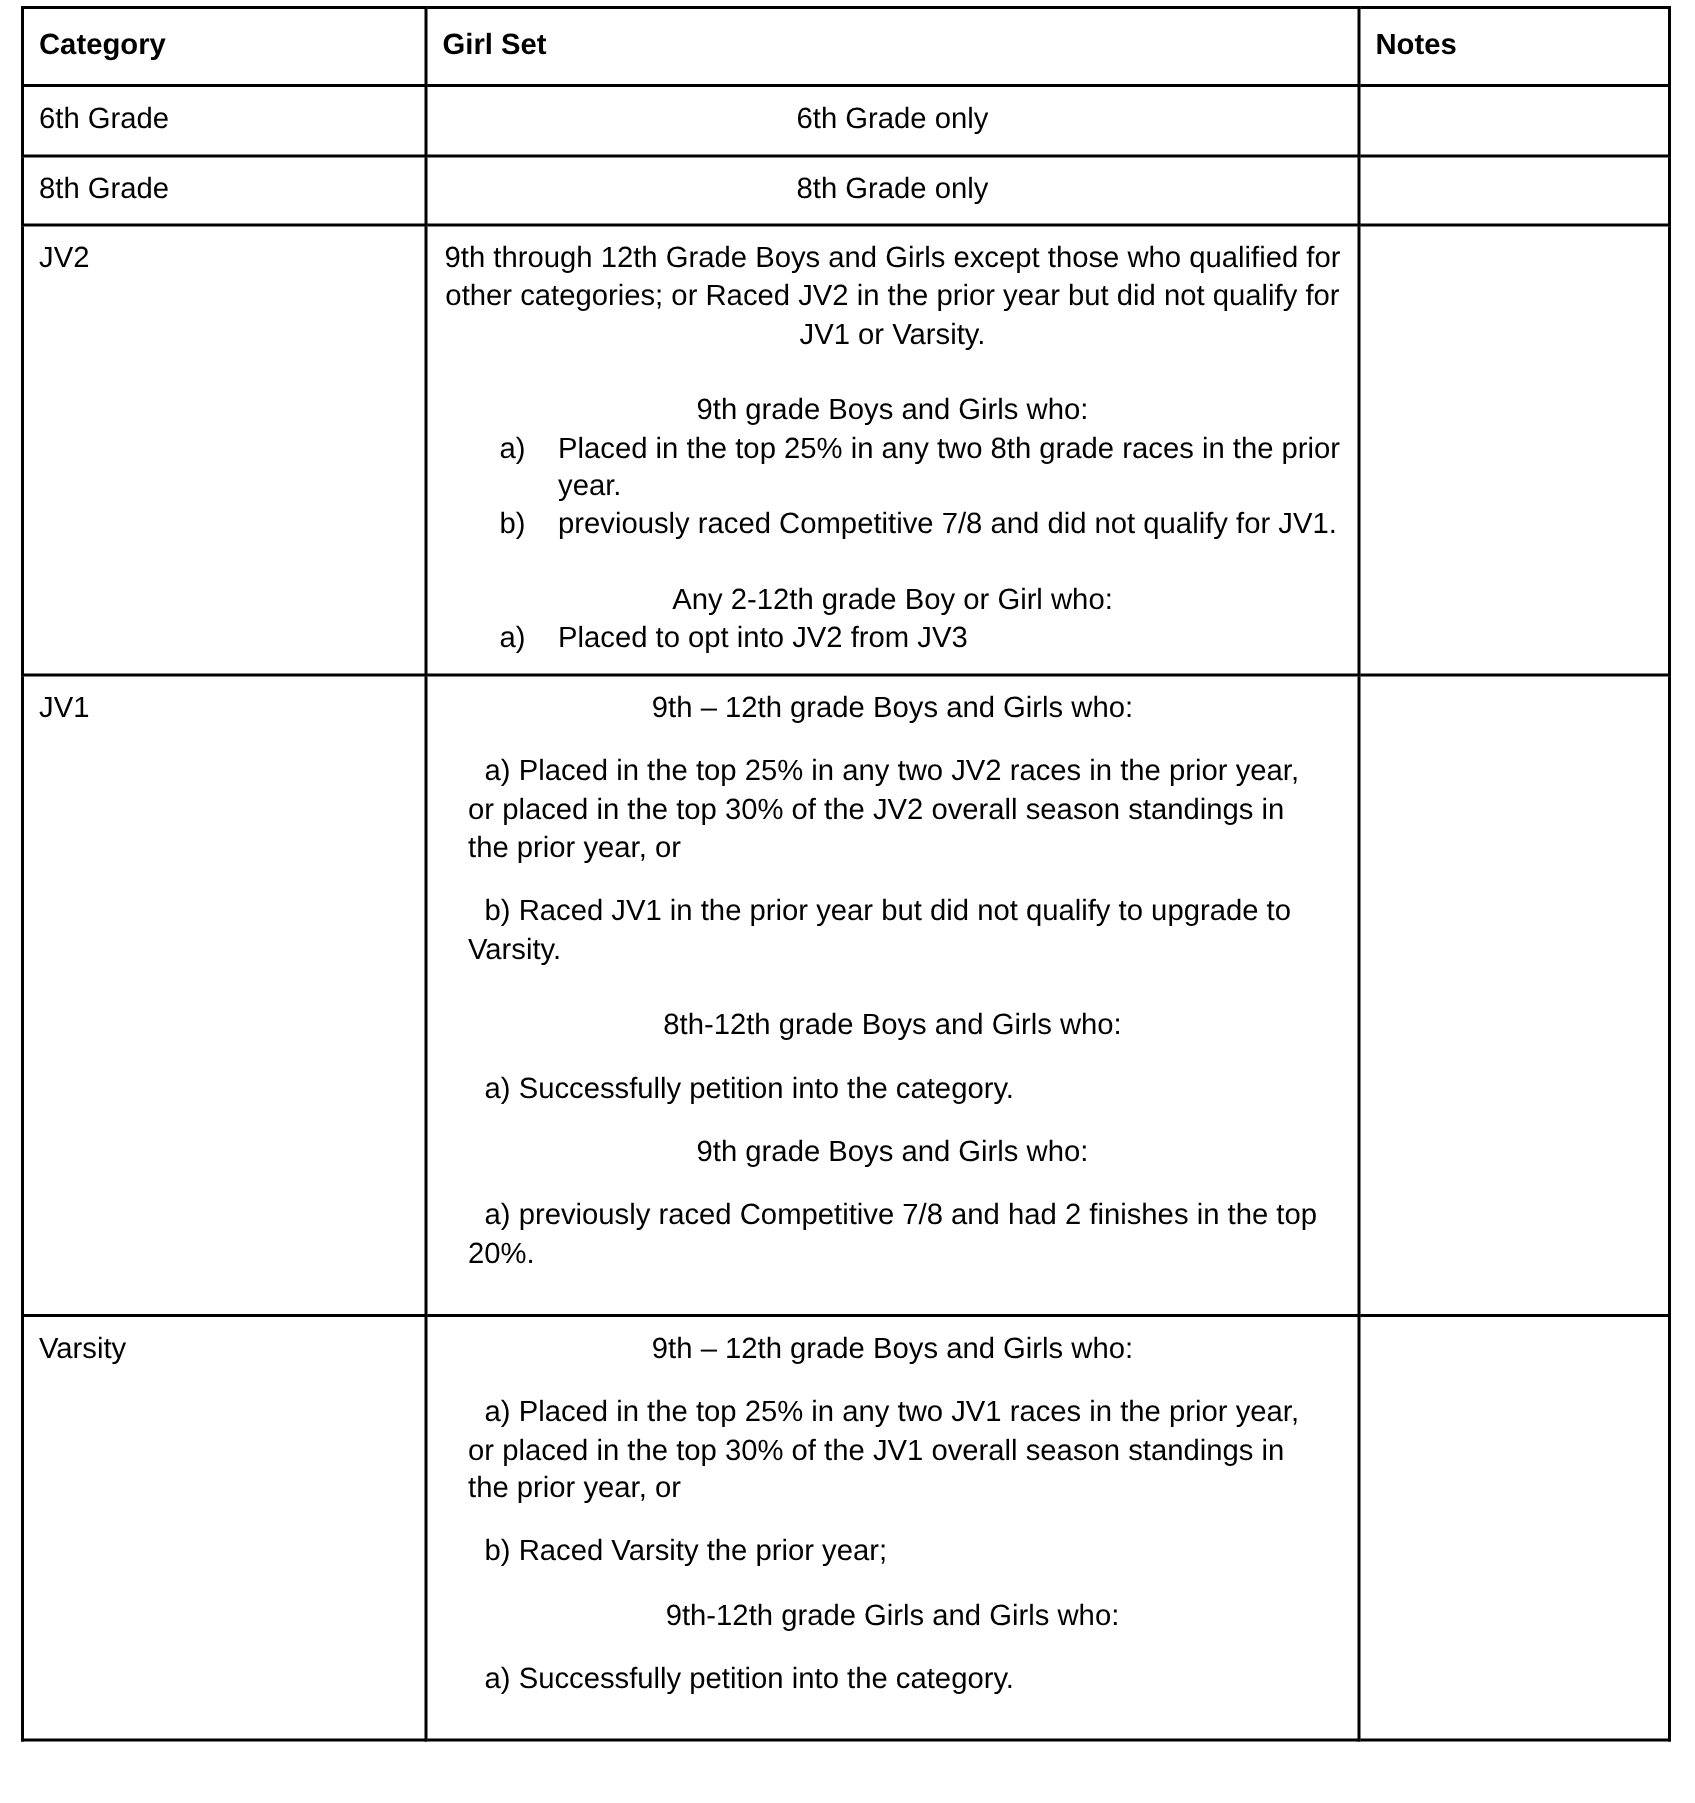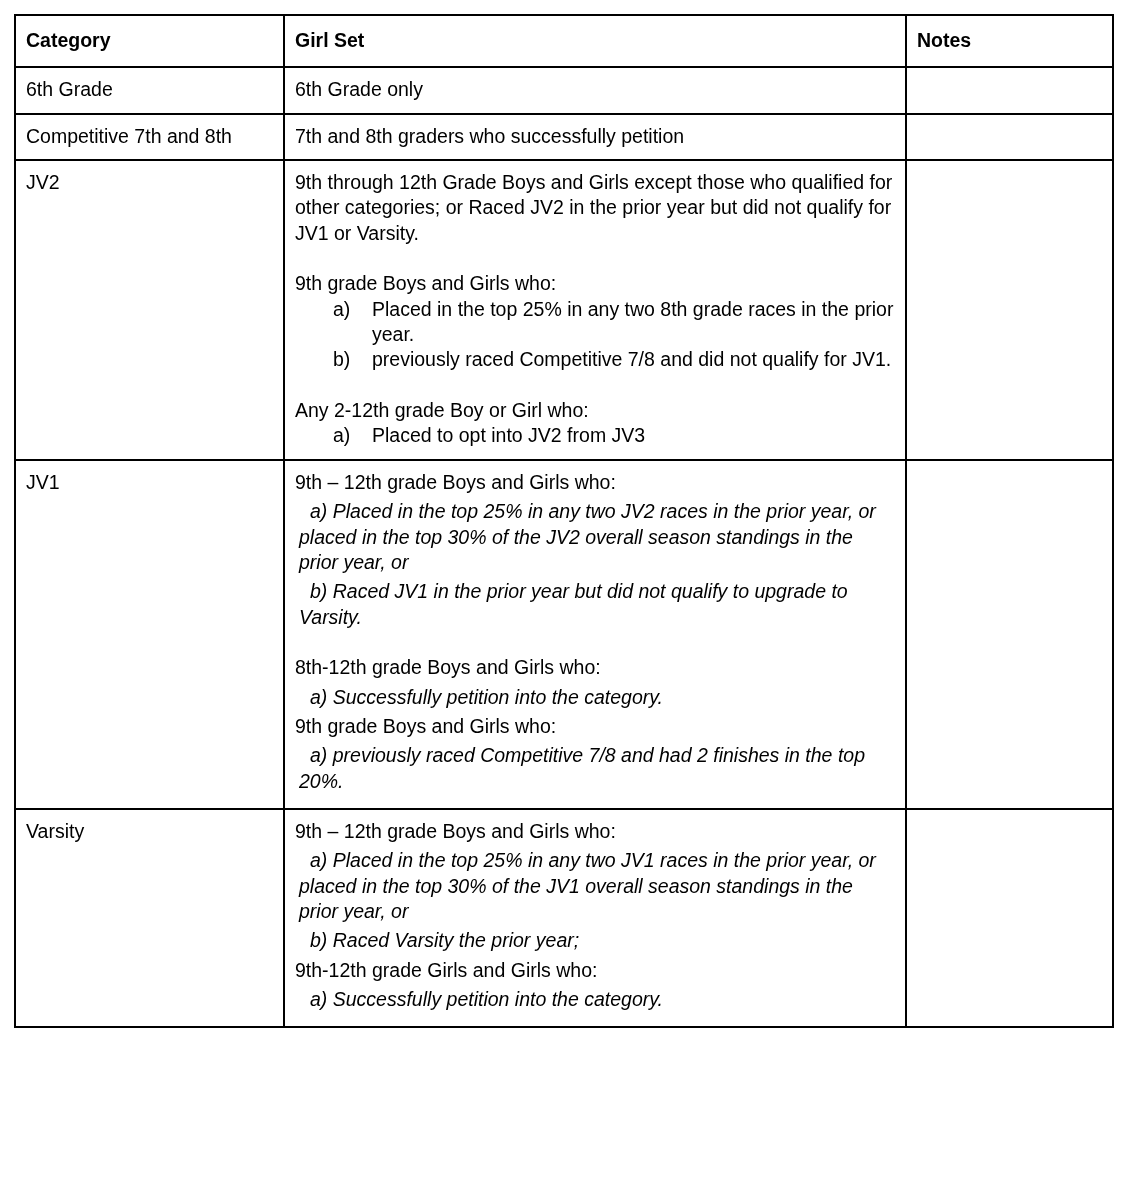--- a/index.html
+++ b/index.html
@@ -13,21 +13,21 @@
     font-family: "Liberation Sans", sans-serif;
     color: #000000;
     overflow: hidden;
   }
   .page {
     position: relative;
     width: 1130px;
     height: 1202px;
     background: #ffffff;
     box-sizing: border-box;
-    padding: 14px 18px 0 14px;
+    padding: 4px 18px 0 14px;
   }
   table.rules-table {
     border-collapse: collapse;
     width: 1098px;
     table-layout: fixed;
   }
   table.rules-table td,
   table.rules-table th {
     border: 2px solid #000000;
     vertical-align: top;
@@ -43,20 +43,21 @@
     padding-top: 12px;
     padding-bottom: 13px;
   }
   col.col-category { width: 269px; }
   col.col-ruleset  { width: 622px; }
   col.col-notes    { width: 207px; }
 
   
   .para {
     margin: 0;
+    text-align: center;
   }
   .para.gap {
     margin-top: 1.30em;
   }
   
   .simple { white-space: normal; }
 
   
   ol.alpha-list {
     list-style: none;
@@ -68,23 +69,22 @@
     padding-left: 77px;
     margin: 0;
   }
   ol.alpha-list > li .marker {
     position: absolute;
     left: 38px;
     top: 0;
   }
   
   .flat-item {
-    margin: 4px;
+    margin: 17px;
     text-indent: 11px;
-    font-style: italic;
   }
   .notes-cell { min-height: 1em; }
 </style>
 </head>
 <body>
 
 <div class="page">
   <table class="rules-table">
     <colgroup>
       <col class="col-category">
@@ -100,23 +100,23 @@
     </thead>
     <tbody id="table-body">
         <tr>
           <td><span>6th Grade</span></td>
           <td>
             <div class="para simple">6th Grade only</div>
           </td>
           <td><span class="notes-cell"></span></td>
         </tr>
         <tr>
-          <td><span>Competitive 7th and 8th</span></td>
+          <td><span>8th Grade</span></td>
           <td>
-            <div class="para simple">7th and 8th graders who successfully petition</div>
+            <div class="para simple">8th Grade only</div>
           </td>
           <td><span class="notes-cell"></span></td>
         </tr>
         <tr>
           <td><span>JV2</span></td>
           <td>
             <div class="para">9th through 12th Grade Boys and Girls except those who qualified for other categories; or Raced JV2 in the prior year but did not qualify for JV1 or Varsity.</div>
             <div class="para gap">9th grade Boys and Girls who:</div>
             <ol class="alpha-list">
               <li><span class="marker">a)</span><span>Placed in the top 25% in any two 8th grade races in the prior year.</span></li>

